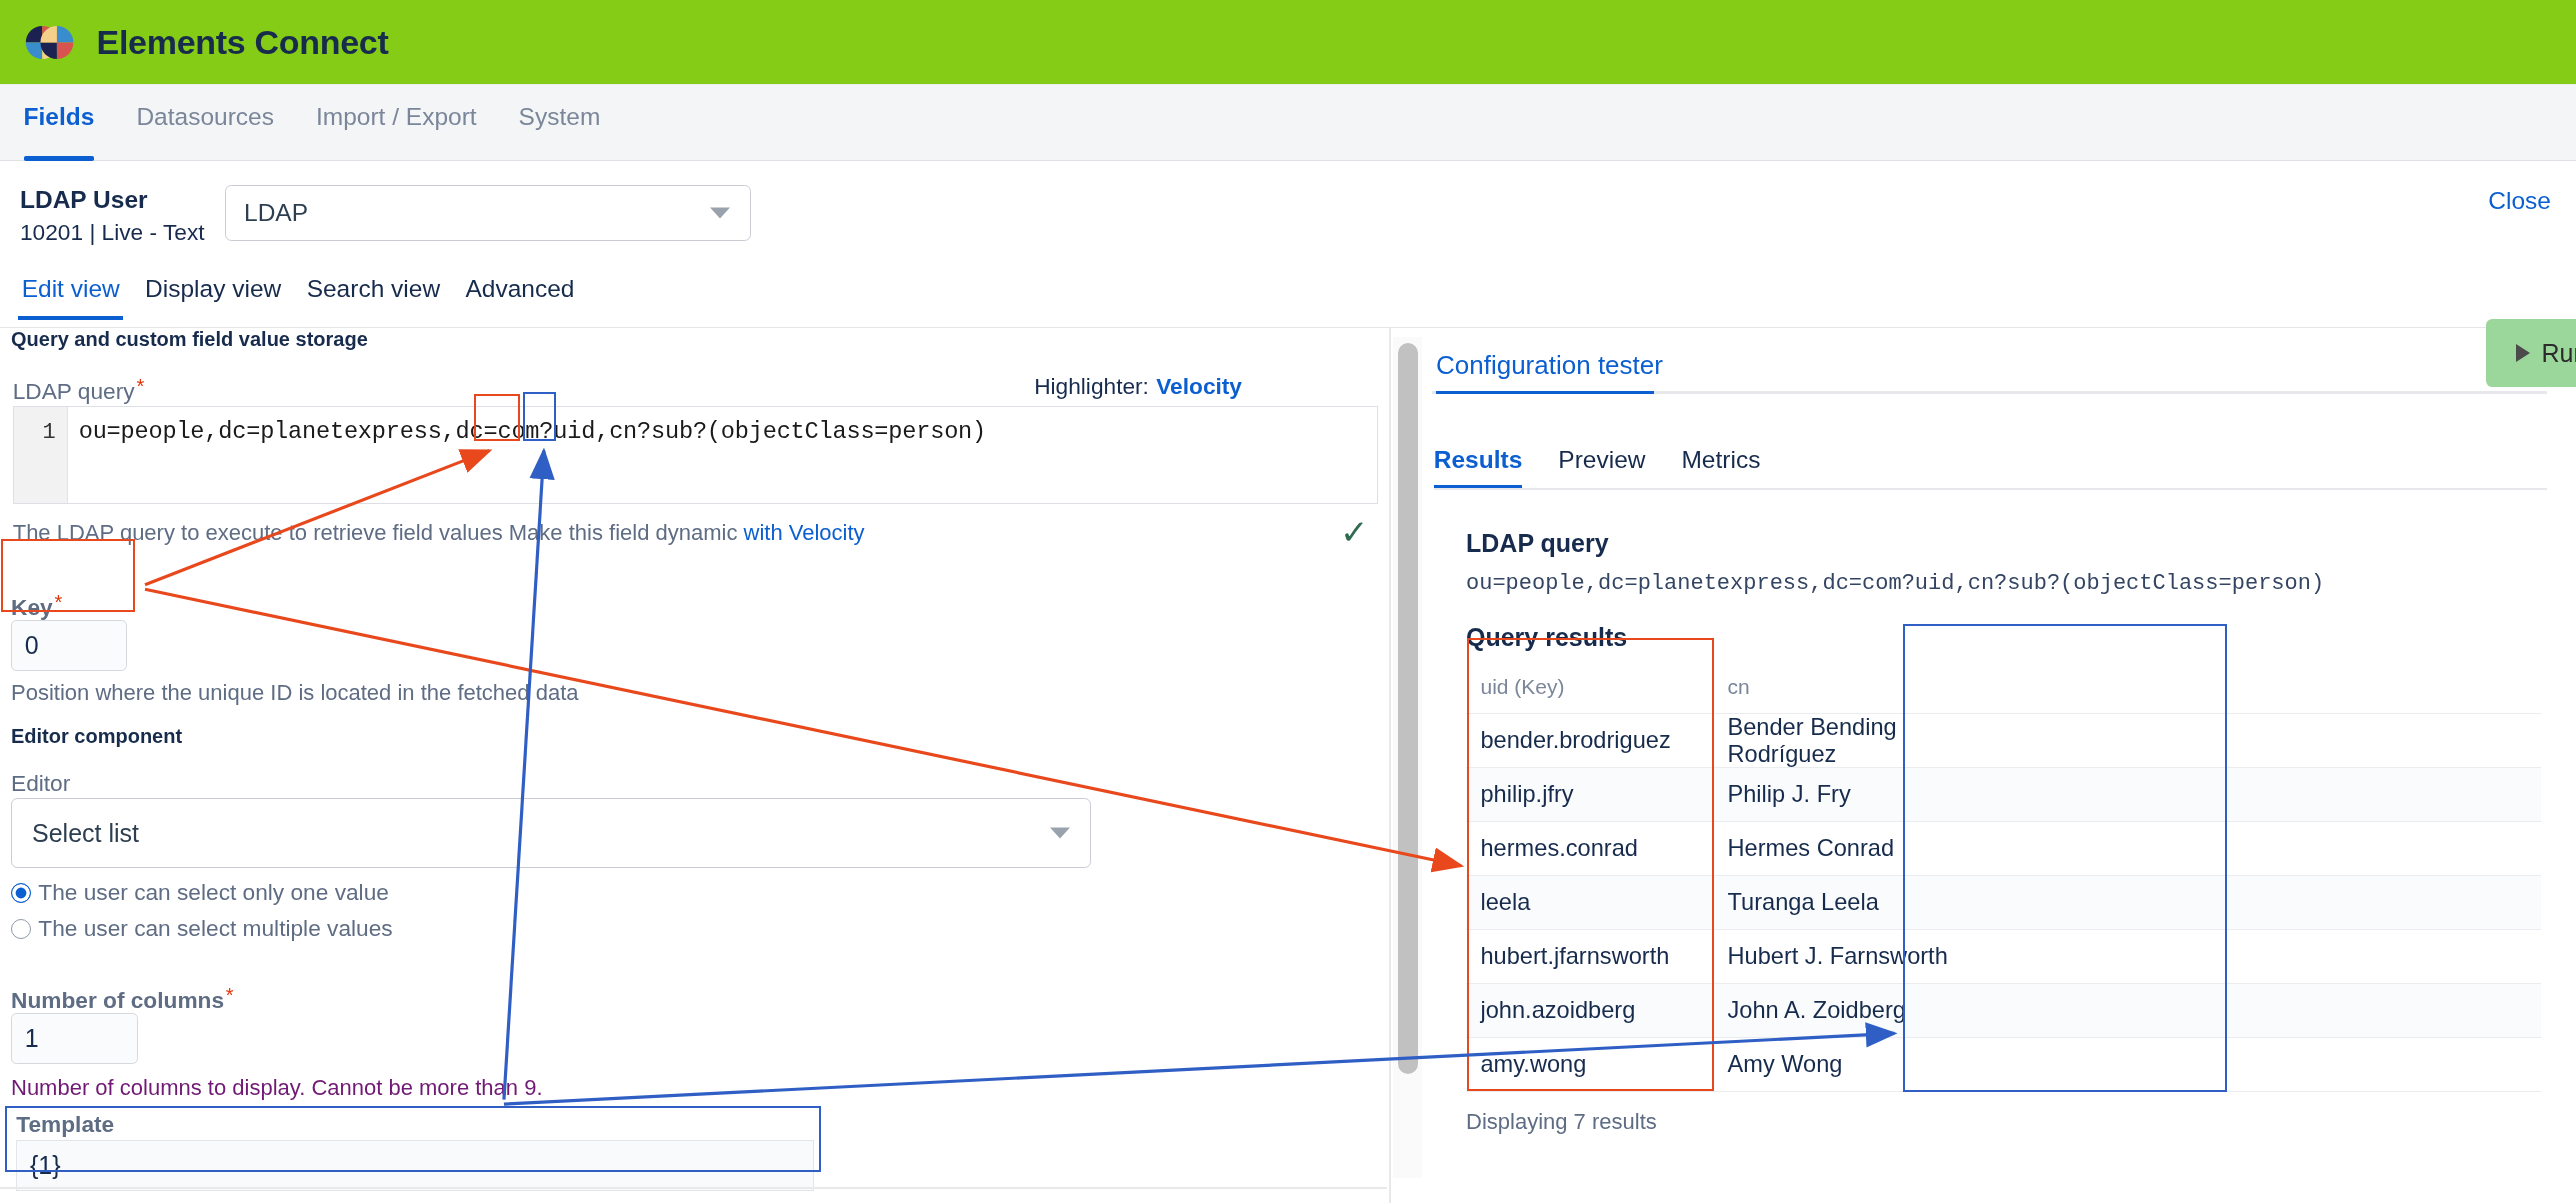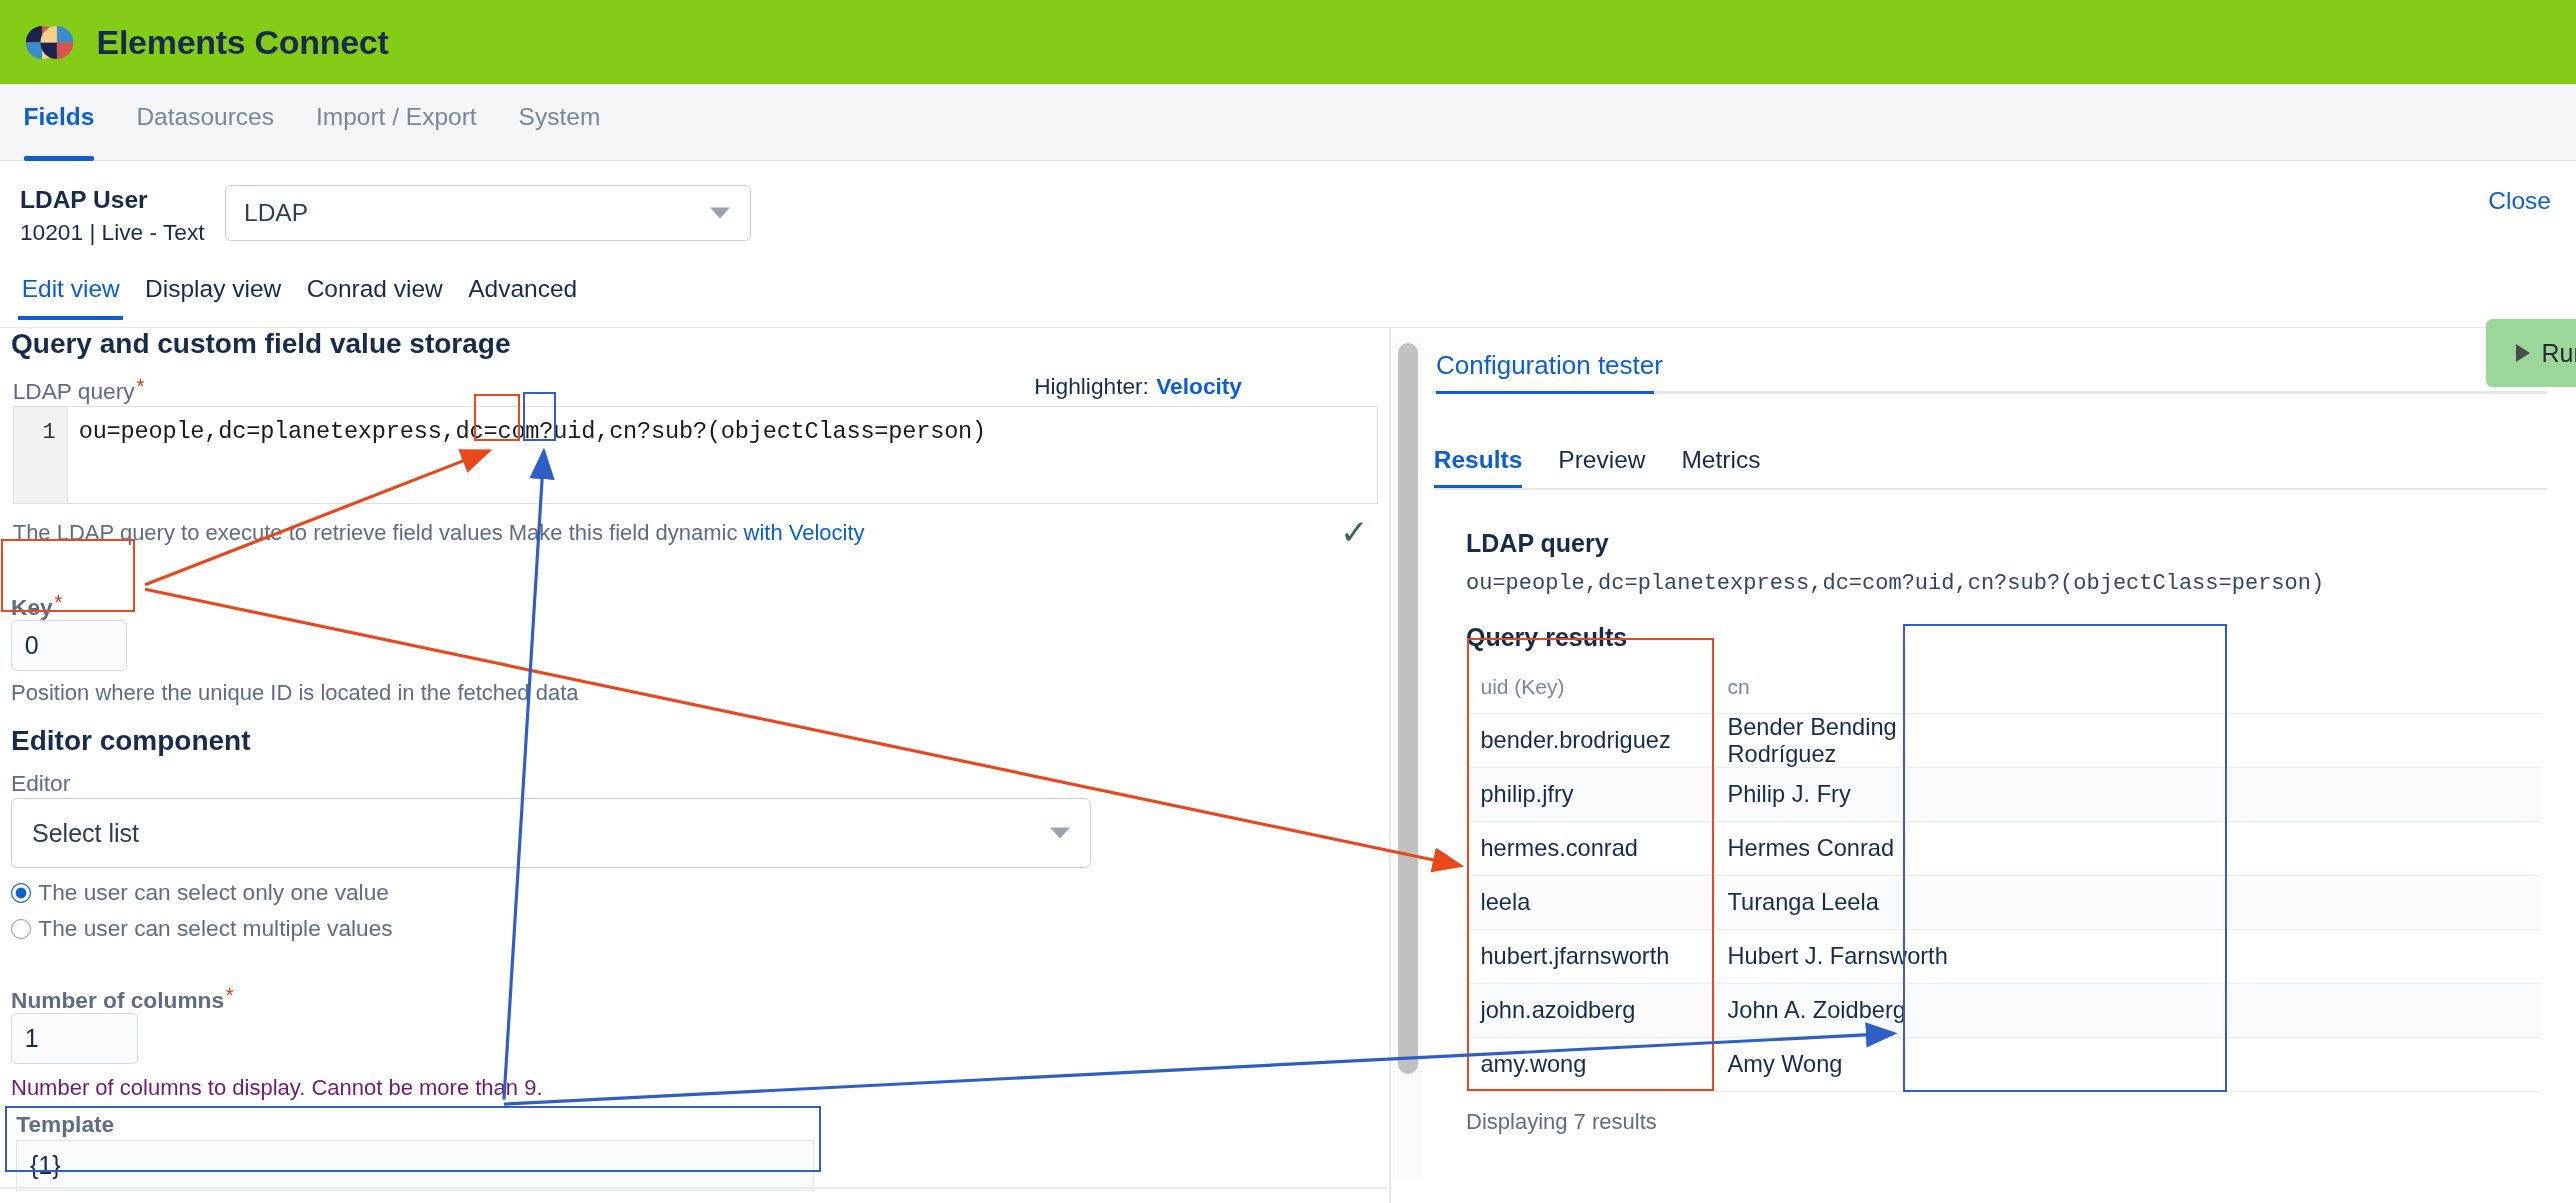--- a/index.html
+++ b/index.html
@@ -69,21 +69,21 @@
   .viewtab {
     font-size: 24.5px; color: #172b4d; padding: 7.3px 12.7px 16.3px 12.7px; cursor: pointer; position: relative;
   }
   .viewtab.active { color: #0b5fd0; }
   .viewtab.active::after {
     content:""; position:absolute; left:9px; right:9px; bottom:0; height:3.6px; background:#0b5fd0;
   }
 
   
   .left-panel { position: absolute; left: 0; top: 328px; width: 1387px; height: 876px; background:#fff; }
-  .section-title { position: absolute; font-size: 28px; font-weight: 700; color: #172b4d; }
+  .section-title { position: absolute; font-size: 20px; font-weight: 700; color: #172b4d; }
   .sub-label { font-size: 22.7px; color: #5e6c84; }
   .req-star { color: #de350b; font-size: 20px; vertical-align: super; margin-left: 1.8px; }
 
   .ldap-query-lbl { position: absolute; left: 12.7px; top: 47px; }
   .highlighter-wrap { position: absolute; right: 145px; top: 45px; font-size: 22.7px; color: #172b4d; }
   .highlighter-wrap .hv { color: #0b5fd0; font-weight: 700; margin-left: 7.3px; cursor: pointer; }
 
   .code-editor {
     position: absolute; left: 12.7px; top: 78px; width: 1365px; height: 98px;
     background: #fff; border: 0.9px solid #dcdfe3;
@@ -247,21 +247,21 @@
       <span class="val">LDAP</span>
       <span class="ds-caret"></span>
     </div>
   </div>
   <div class="close-link">Close</div>
 
   <div class="viewtabs">
     <div class="vt-inner">
       <div class="viewtab active">Edit view</div>
       <div class="viewtab">Display view</div>
-      <div class="viewtab">Conrad view</div>
+      <div class="viewtab">Search view</div>
       <div class="viewtab">Advanced</div>
     </div>
   </div>
 
   <div class="left-panel">
 
     <div class="section-title" style="left:11px; top:0px;">Query and custom field value storage</div>
 
     <div class="ldap-query-lbl">
       <span class="sub-label">LDAP query</span><span class="req-star">*</span>

